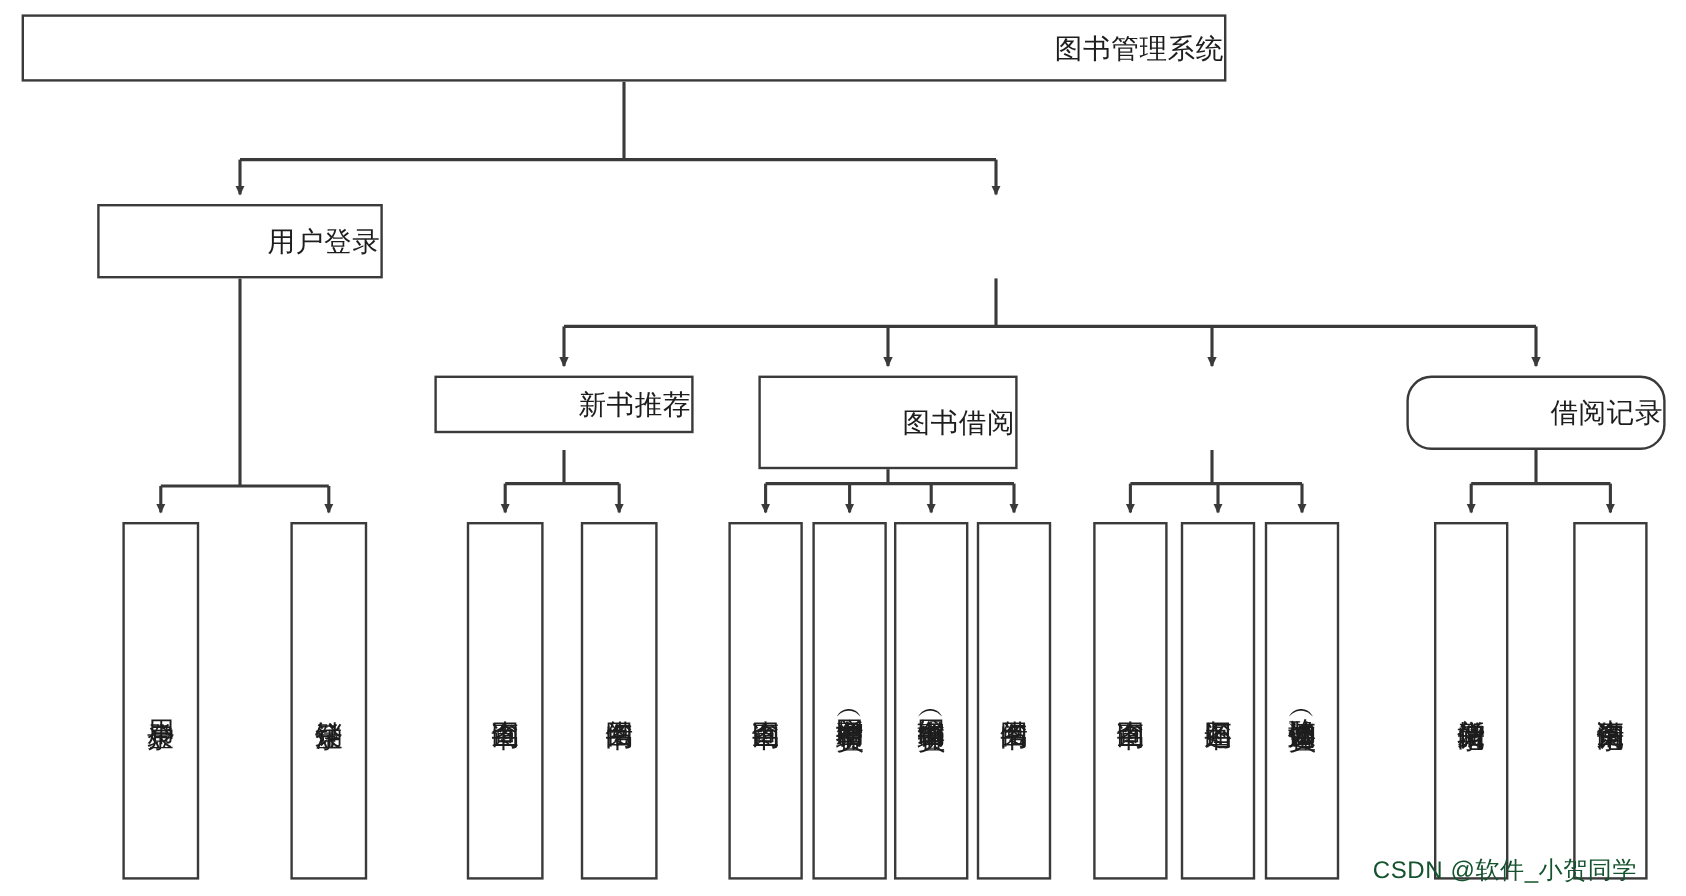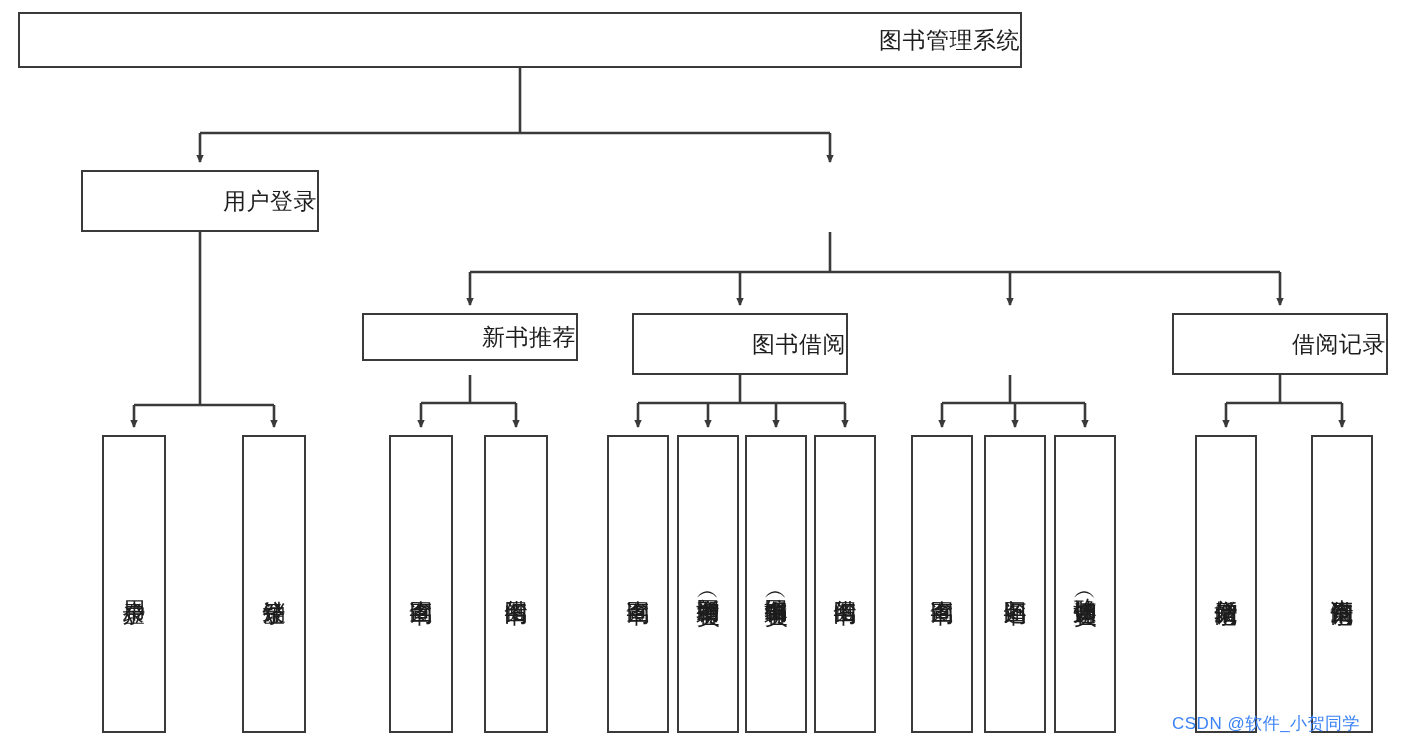--- a/index.html
+++ b/index.html
@@ -53,24 +53,24 @@
   }
   .node .lbl {
     display: block;
   }
   .node.vert .lbl {
     writing-mode: vertical-rl;
     text-orientation: upright;
   }
   #watermark {
     position: absolute;
-    left: 1172px;
+    left: 1144px;
     top: 712px;
-    font-size: 17px;
-    color: #3b82f6;
+    font-size: 20px;
+    color: #14532d;
     white-space: nowrap;
     letter-spacing: 0.5px;
     font-family: "Liberation Sans", "DejaVu Sans", sans-serif;
   }
 </style>
 </head>
 <body>
 
 <div id="canvas">
 
@@ -128,24 +128,24 @@
     <span class="lbl">图书管理系统</span>
   </div>
 
   <div class="node horiz" style="left:81px; top:170px; width:238px; height:62px;">
     <span class="lbl">用户登录</span>
   </div>
 
   <div class="node horiz" style="left:362px; top:313px; width:216px; height:48px;">
     <span class="lbl">新书推荐</span>
   </div>
-  <div class="node horiz" style="left:632px; top:313px; width:216px; height:62px;">
+  <div class="node horiz" style="left:632px; top:313px; width:216px; height:78px;">
     <span class="lbl">图书借阅</span>
   </div>
-  <div class="node horiz" style="left:1172px; top:313px; width:216px; height:62px;">
+  <div class="node horiz" style="left:1172px; top:313px; width:216px; height:62px;border-radius:21px;">
     <span class="lbl">借阅记录</span>
   </div>
 
   <div class="node vert" style="left:102px; top:435px; width:64px; height:298px;">
     <span class="lbl">用户登录</span>
   </div>
   <div class="node vert" style="left:242px; top:435px; width:64px; height:298px;">
     <span class="lbl">注销登录</span>
   </div>
   <div class="node vert" style="left:389px; top:435px; width:64px; height:298px;">

